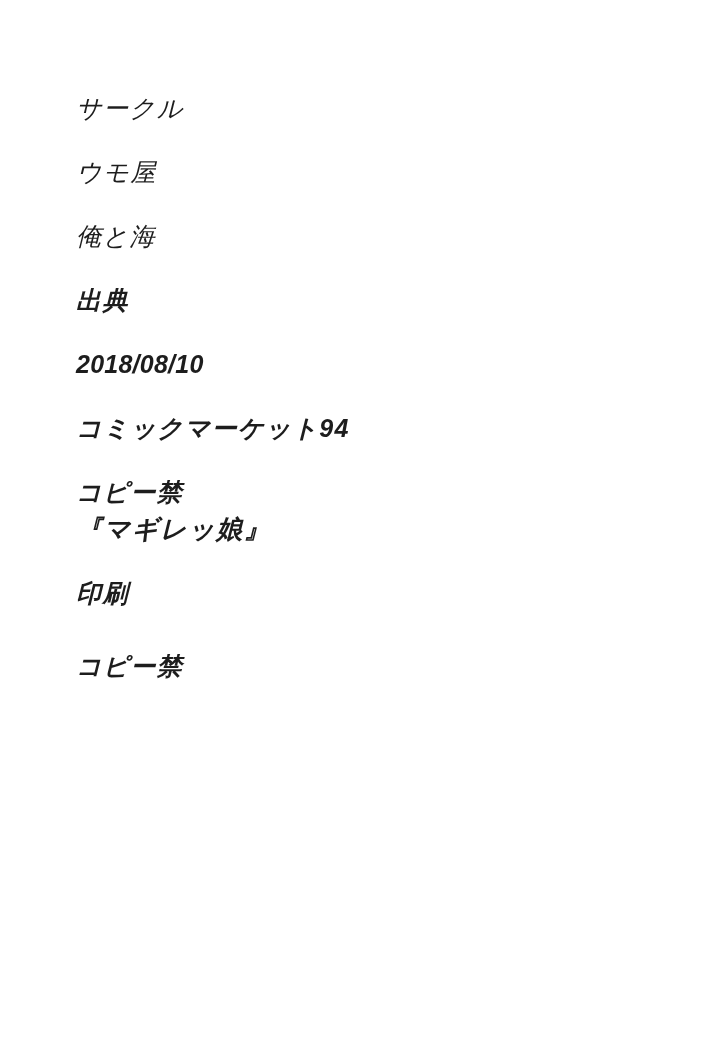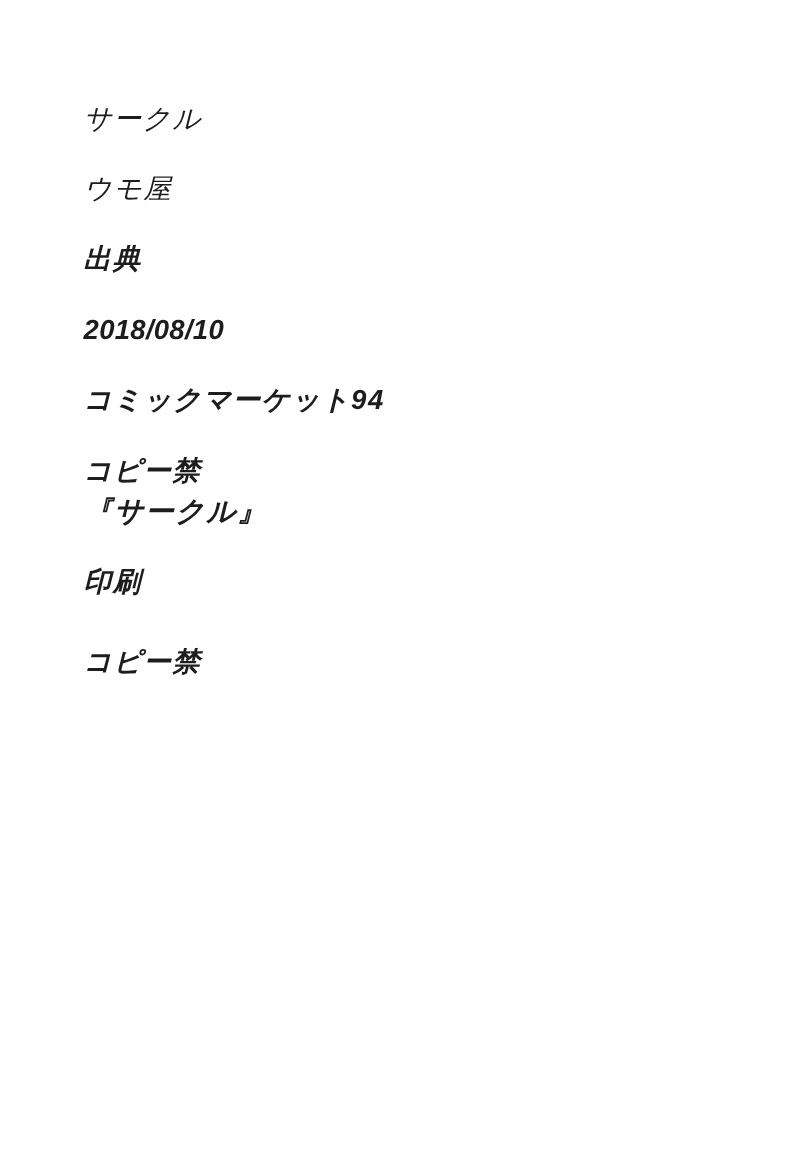--- a/index.html
+++ b/index.html
@@ -56,30 +56,31 @@
 <body>
 
 <div class="page">
   <div class="colophon">
 
     <p class="line">サークル</p>
 
     <p class="line gap-sm">ウモ屋</p>
 
 
+    <p class="line gap-sm">俺と海</p>
 
     <p class="line gap-sm heavy">出典</p>
 
     <p class="line gap-sm mono-date">2018/08/10</p>
 
     <p class="line gap-sm heavy">コミックマーケット94</p>
 
     <p class="line gap-sm heavy">コピー禁</p>
 
-    <p class="line gap-xs title-main">『サークル』</p>
+    <p class="line gap-xs title-main">『マギレッ娘』</p>
 
     <p class="line gap-sm heavy">印刷</p>
 
 
     <p class="line gap-lg heavy">コピー禁</p>
 
   </div>
 </div>
 
 </body></html>

